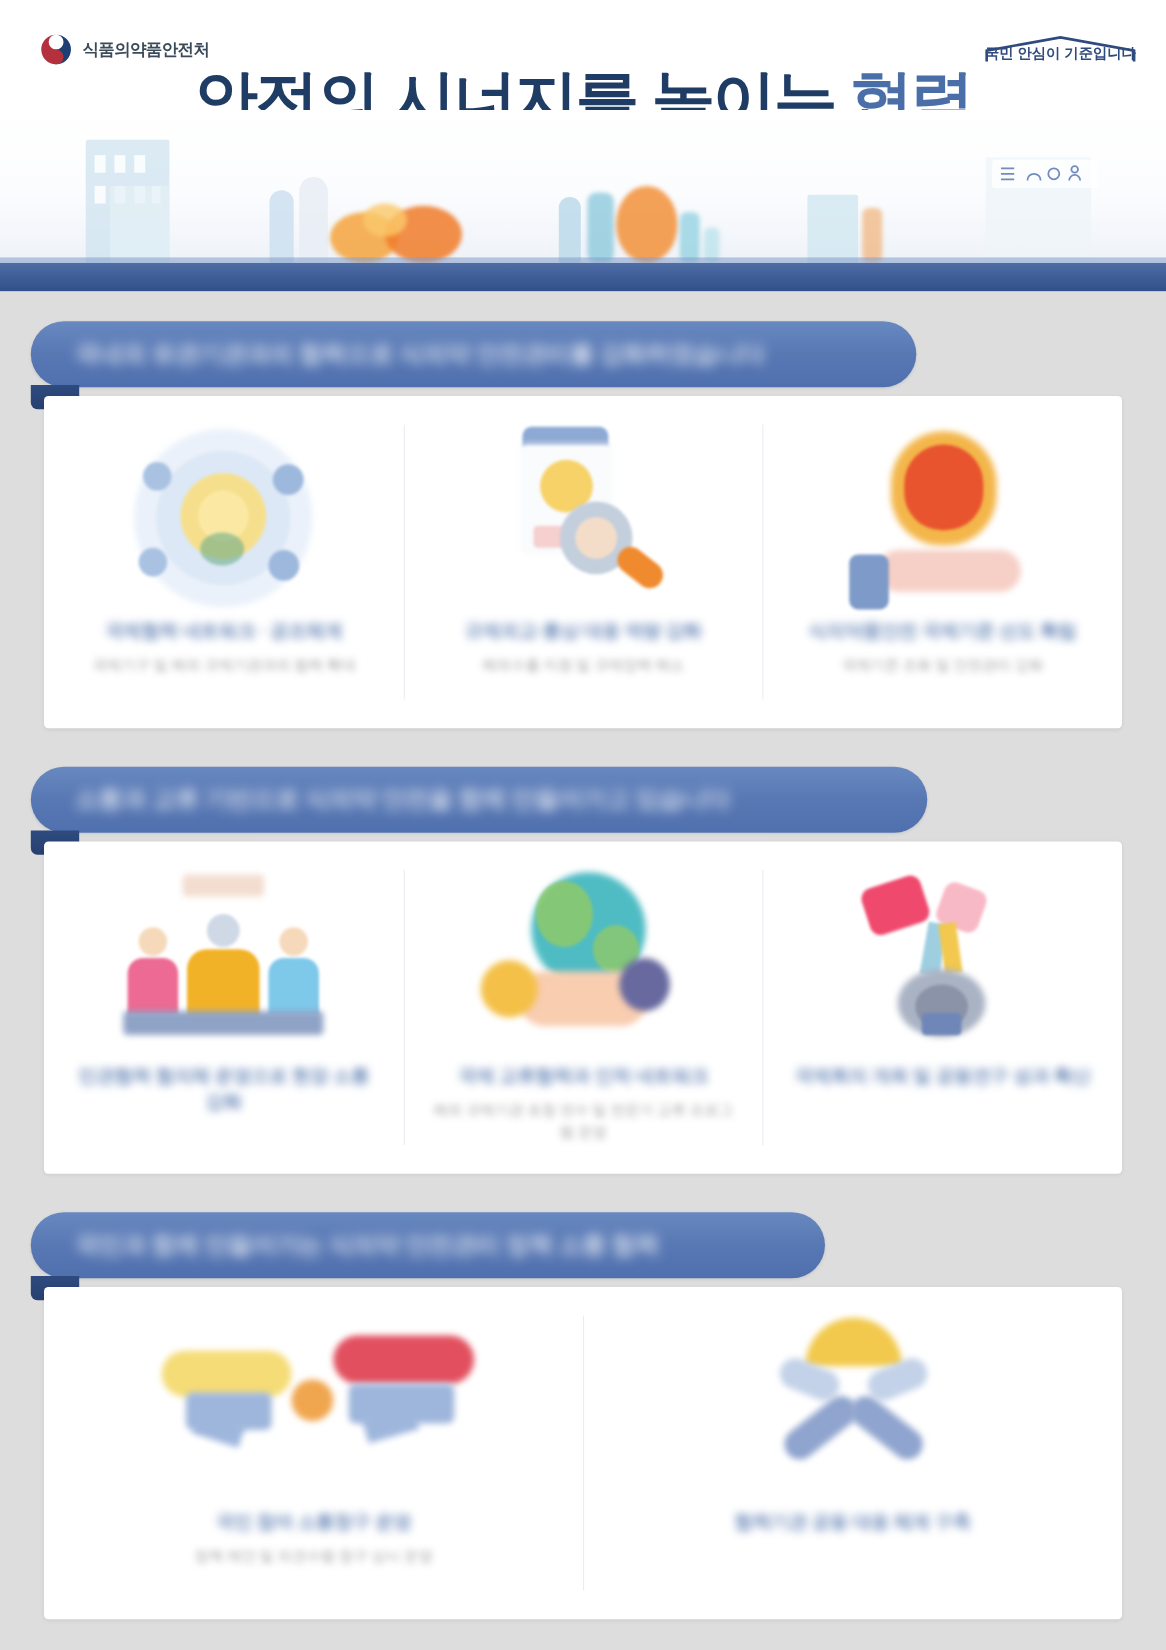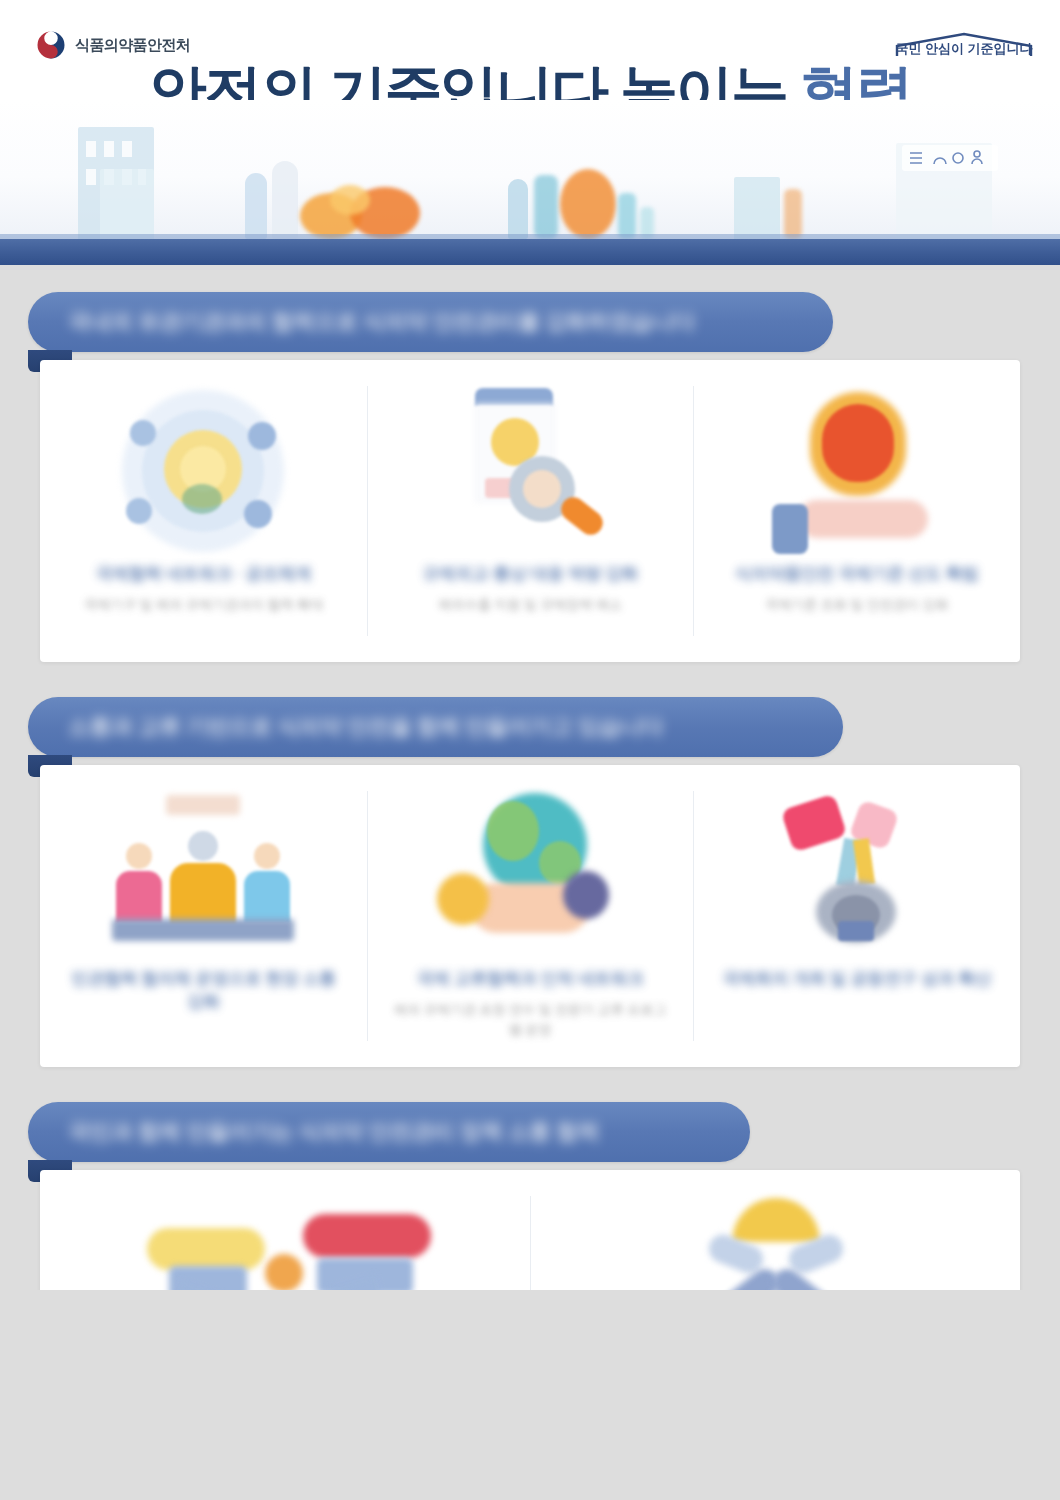--- a/index.html
+++ b/index.html
@@ -2,21 +2,21 @@
 <html><head>
 <meta charset="utf-8">
 <style>
   html,body{margin:0;padding:0;}
   body{
     width:1060px;height:1500px;
     background:#dddddd;
     font-family:"Liberation Sans","DejaVu Sans",sans-serif;
     overflow:hidden;position:relative;
   }
-  .poster{position:absolute;left:0;top:0;width:1060px;height:1290px;overflow:hidden;}
+  .poster{position:absolute;left:0;top:0;width:1060px;height:1500px;overflow:hidden;}
 
   
   .header{position:absolute;left:0;top:0;width:1060px;height:100px;background:#ffffff;}
   .logo-wrap{position:absolute;left:36px;top:30px;display:flex;align-items:center;gap:9px;}
   .logo-mark{width:30px;height:30px;flex:0 0 auto;}
   .logo-text{font-size:15px;font-weight:bold;color:#3b4a5a;letter-spacing:-0.6px;white-space:nowrap;}
   .tagline{position:absolute;right:26px;top:30px;width:140px;height:30px;}
   .tagline svg{display:block;}
 
   
@@ -109,21 +109,21 @@
     <div class="tagline">
       <svg viewBox="0 0 140 30" width="140" height="30" aria-hidden="true">
         <path d="M3 26 L3 16 L70 4 L137 16 L137 26" fill="none" stroke="#2f4a7e" stroke-width="2.4" stroke-linejoin="miter"></path>
         <text x="70" y="23" text-anchor="middle" font-family="Liberation Sans, sans-serif" font-size="13" font-weight="bold" fill="#2f4a7e">국민 안심이 기준입니다</text>
       </svg>
 
     </div>
   </div>
 
   <div class="title">
-    <span>안전의 기준입니다 높이는 </span><span class="accent">협력</span>
+    <span>안전의 시너지를 높이는 </span><span class="accent">협력</span>
   </div>
 
   <div class="hero">
     <div class="hero-sky"></div>
 
     <div class="bldg" style="left:78px;bottom:26px;width:76px;height:112px;background:#cfe3ef;">
       <div class="win" style="left:8px;top:14px;width:10px;height:16px;"></div>
       <div class="win" style="left:26px;top:14px;width:10px;height:16px;"></div>
       <div class="win" style="left:44px;top:14px;width:10px;height:16px;"></div>
       <div class="win" style="left:8px;top:42px;width:10px;height:16px;"></div>

